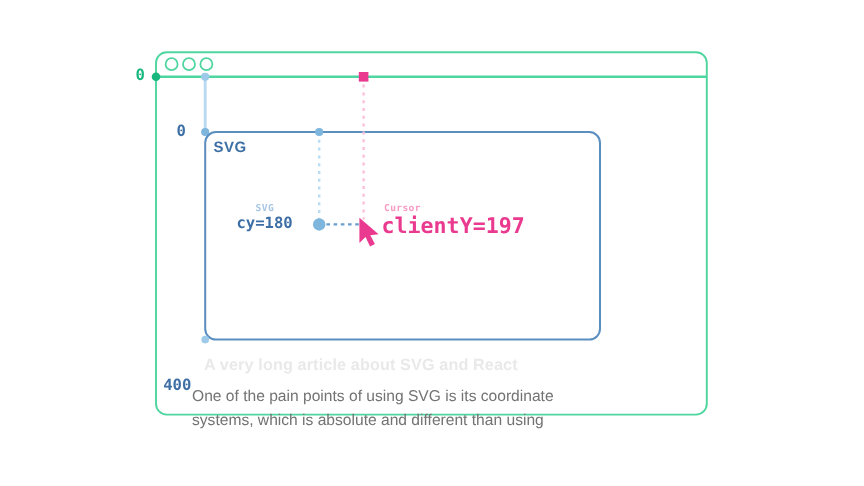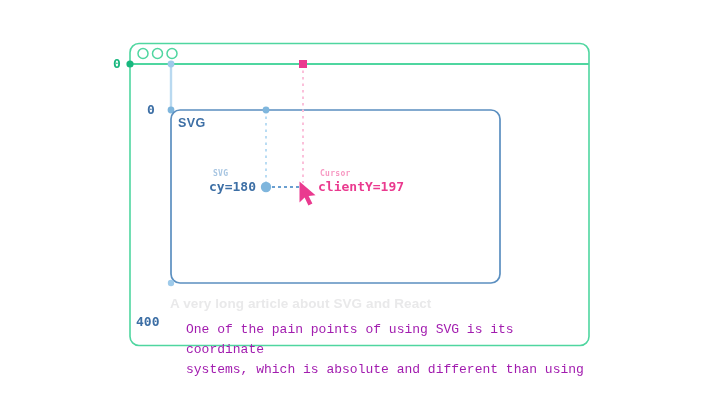--- a/index.html
+++ b/index.html
@@ -62,47 +62,47 @@
     left: 178px; top: 117px;
     font-size: 12.5px;
     color: #3d6fa5;
     letter-spacing: 0.4px;
   }
   .lbl-svg-tag {
     left: 213px; top: 170px;
     color: #a8c6e2;
   }
   .lbl-cy {
-    left: 209px; top: 180px;
+    left: 197px; top: 180px;
     font-size: 13px;
     color: #3d6fa5;
   }
   .lbl-cursor-tag {
     left: 320px; top: 170px;
     color: #f79ac3;
   }
   .lbl-clienty {
     left: 318px; top: 180px;
-    font-size: 13px;
+    font-size: 18px;
     color: #ea3a8f;
   }
   .article-title {
     left: 170px; top: 297px;
     font-size: 13.5px;
     color: #e9e9ea;
     letter-spacing: 0.1px;
   }
   .article-body {
     position: absolute;
-    left: 186px; top: 320px;
+    left: 160px; top: 320px;
     width: 400px;
-    font-family: Liberation Mono, monospace;
+    font-family: Liberation Sans, sans-serif;
     font-size: 13px;
     line-height: 20px;
-    color: #a21caf;
+    color: #737373;
     white-space: pre-line;
   }
 </style>
 </head>
 <body>
 
 <div id="stage">
 
   <svg class="layer" viewBox="0 0 720 405">
 

